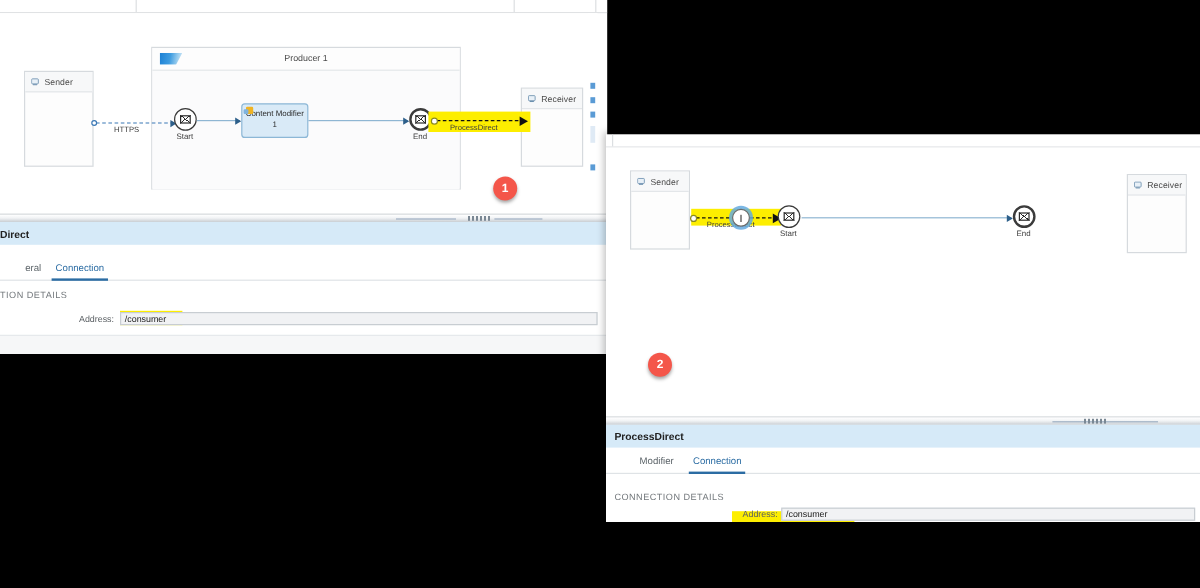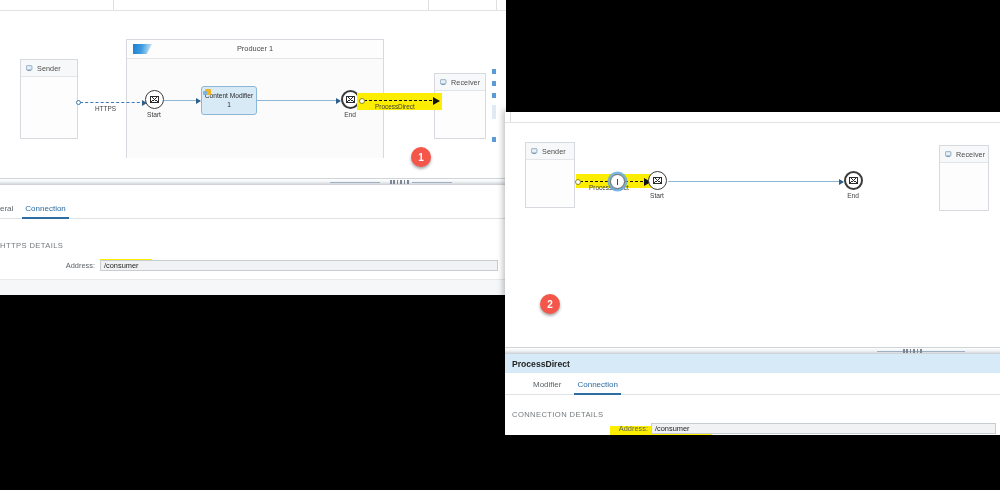--- a/index.html
+++ b/index.html
@@ -209,27 +209,30 @@
     </div>
   </div>
 
   <div class="props" style="top:178px;height:117px;">
     <div class="grip">
       <span class="ln" style="left:330px;width:50px;"></span>
       <span class="dots" style="left:390px;transform:none;"></span>
       <span class="ln" style="left:412px;width:40px;"></span>
     </div>
 
-
-    <div class="tabs" style="top:18px;">
+    <div class="props-title" style="top:6px;">
+      <span style="margin-left:0">Direct</span>
+    </div>
+
+    <div class="tabs" style="top:33px;padding-left:21px;">
       <div class="tab" style="margin-left:0;">eral</div>
       <div class="tab active" style="margin-left:12px;">Connection</div>
     </div>
 
-    <div class="sect-lbl" style="left:0;top:62px;">HTTPS DETAILS</div>
+    <div class="sect-lbl" style="left:0;top:62px;">TION DETAILS</div>
 
     <div class="field-row" style="left:0;top:80px;width:500px;">
       <span class="field-lbl" style="width:95px;">Address:</span>
       <span class="hl" style="position:relative;left:5px;top:0;display:inline-block;
                    width:52px;height:12px;"></span>
       <span class="field-input" style="position:absolute;left:100px;width:398px;">/consumer</span>
     </div>
 
     <div class="props-footer" style="top:100px;height:17px;"></div>
   </div>

